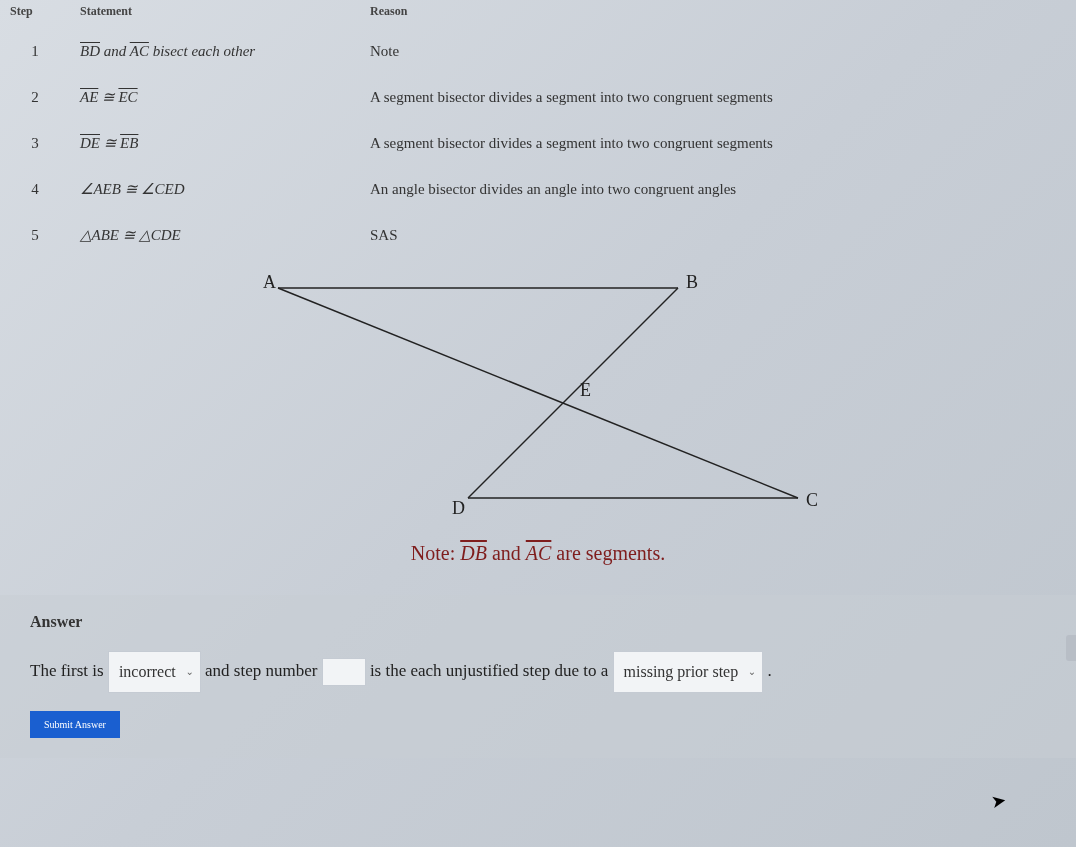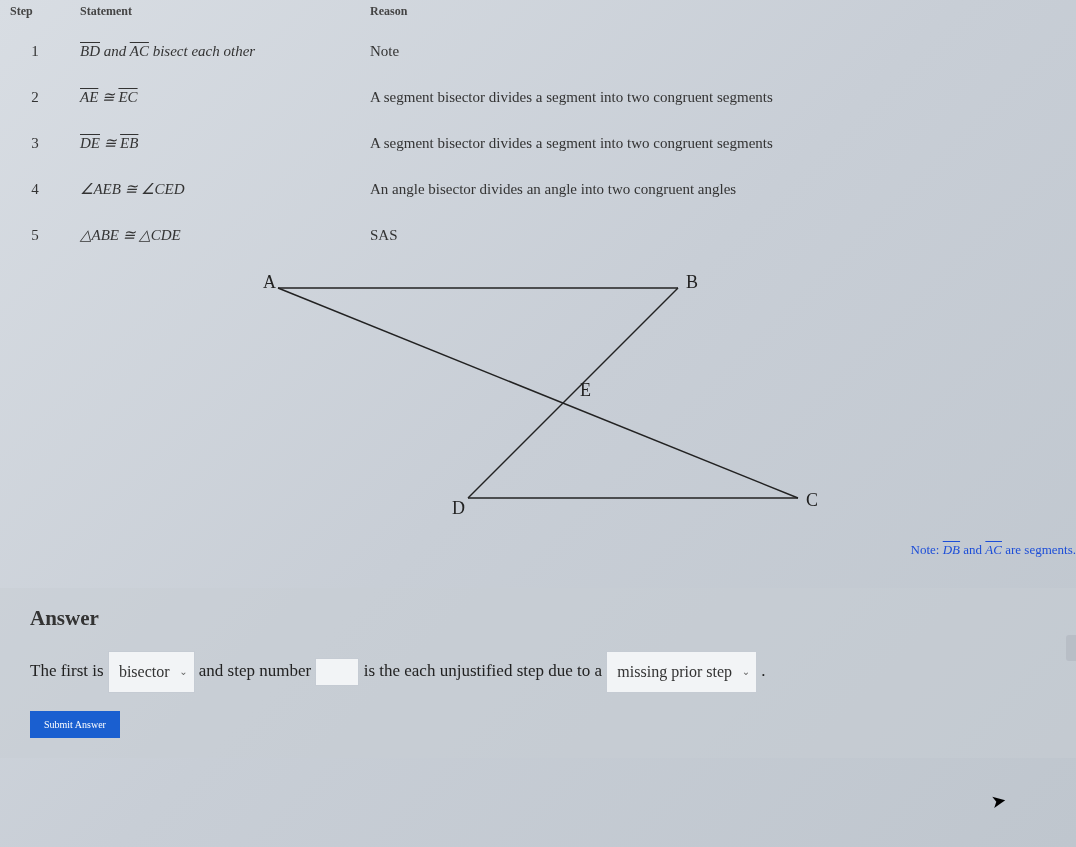--- a/index.html
+++ b/index.html
@@ -31,27 +31,27 @@
     font-size: 15px;
     color: #333;
   }
   .step-col { width: 70px; text-align: center; color:#555; }
   .stmt-col { width: 290px; }
   .reason-col { text-align: left; margin-top: 40px; }
   .overline { text-decoration: overline; font-style: italic; }
   .math { font-style: italic; font-family: 'Times New Roman', serif; }
   .diagram-wrap { text-align: center; margin: 10px 0 10px 0; }
   svg { display: inline-block; }
-  .note { text-align:right; font-size: 13px; color:#1d4ed8; margin: 8px 0 30px 0; }
+  .note { text-align:center; font-size: 20px; color:#7f1d1d; margin: 8px 0 30px 0; }
   .answer-section {
     background: rgba(200,205,212,0.5);
     padding: 18px 30px 20px 30px;
     margin: 0;
   }
-  .answer-heading { font-weight: bold; font-size: 21px; color:#333; margin-bottom: 20px; }
+  .answer-heading { font-weight: bold; font-size: 16px; color:#333; margin-bottom: 20px; }
   .sentence { font-size: 17px; color:#222; line-height: 2; }
   .dropdown {
     display: inline-block;
     background: #f2f4f6;
     border: 1px solid #c5cbd3;
     padding: 4px 24px 4px 10px;
     font-size: 16px;
     color:#333;
     position: relative;
     min-width: 40px;
@@ -156,21 +156,21 @@
   <span>Note: </span><span class="overline">DB</span><span> and </span><span class="overline">AC</span><span> are segments.</span>
 </div>
 
 <div class="edge-tab"></div>
 
 <div class="answer-section">
   <div class="answer-heading">Answer</div>
   <div class="sentence">
     <span>The first is</span>
     <span class="dropdown">
-      <span>bisector</span><span class="chev">⌄</span>
+      <span>incorrect</span><span class="chev">⌄</span>
     </span>
     <span>and step number</span>
     <span class="blank-input" value=""></span>
     <span>is the each unjustified step due to a</span>
     <span class="dropdown">
       <span>missing prior step</span><span class="chev">⌄</span>
     </span>
     <span>.</span>
   </div>
   <button class="submit-btn">Submit Answer</button>

